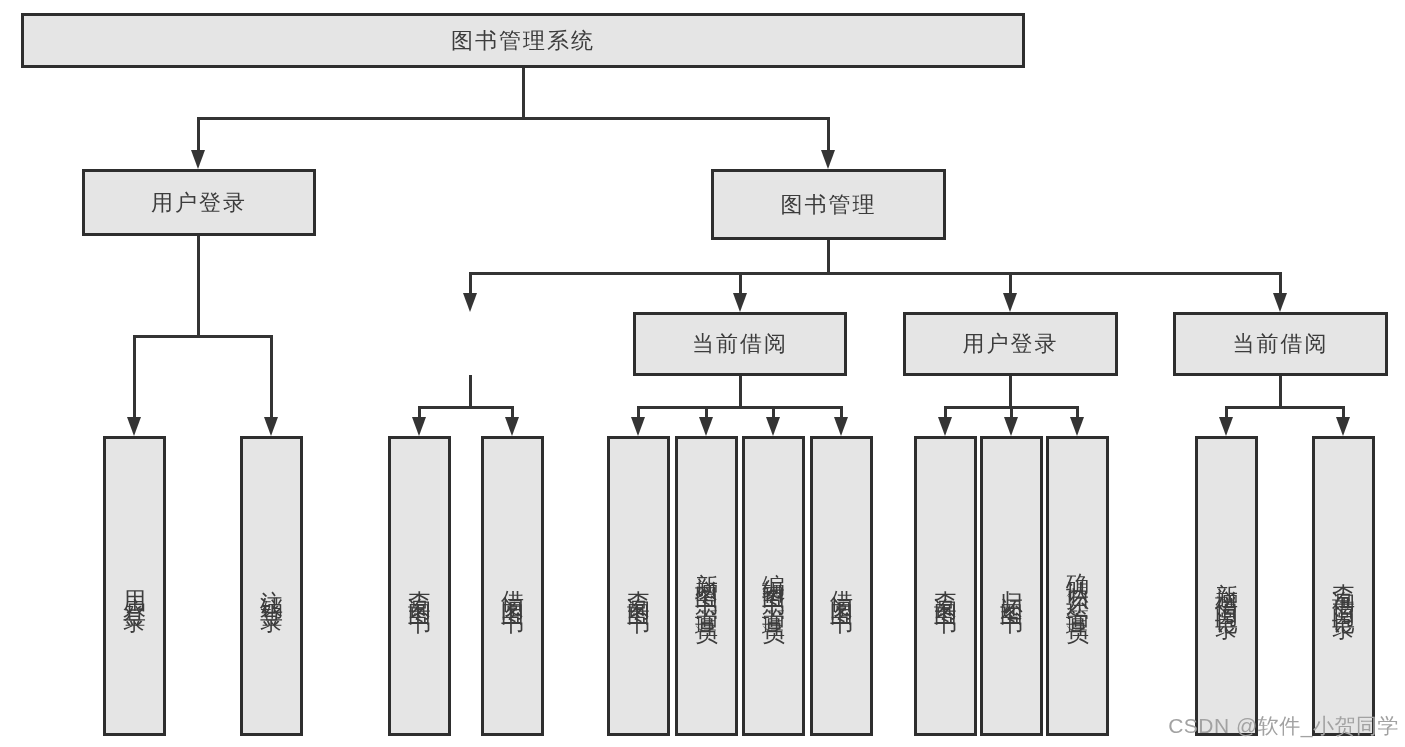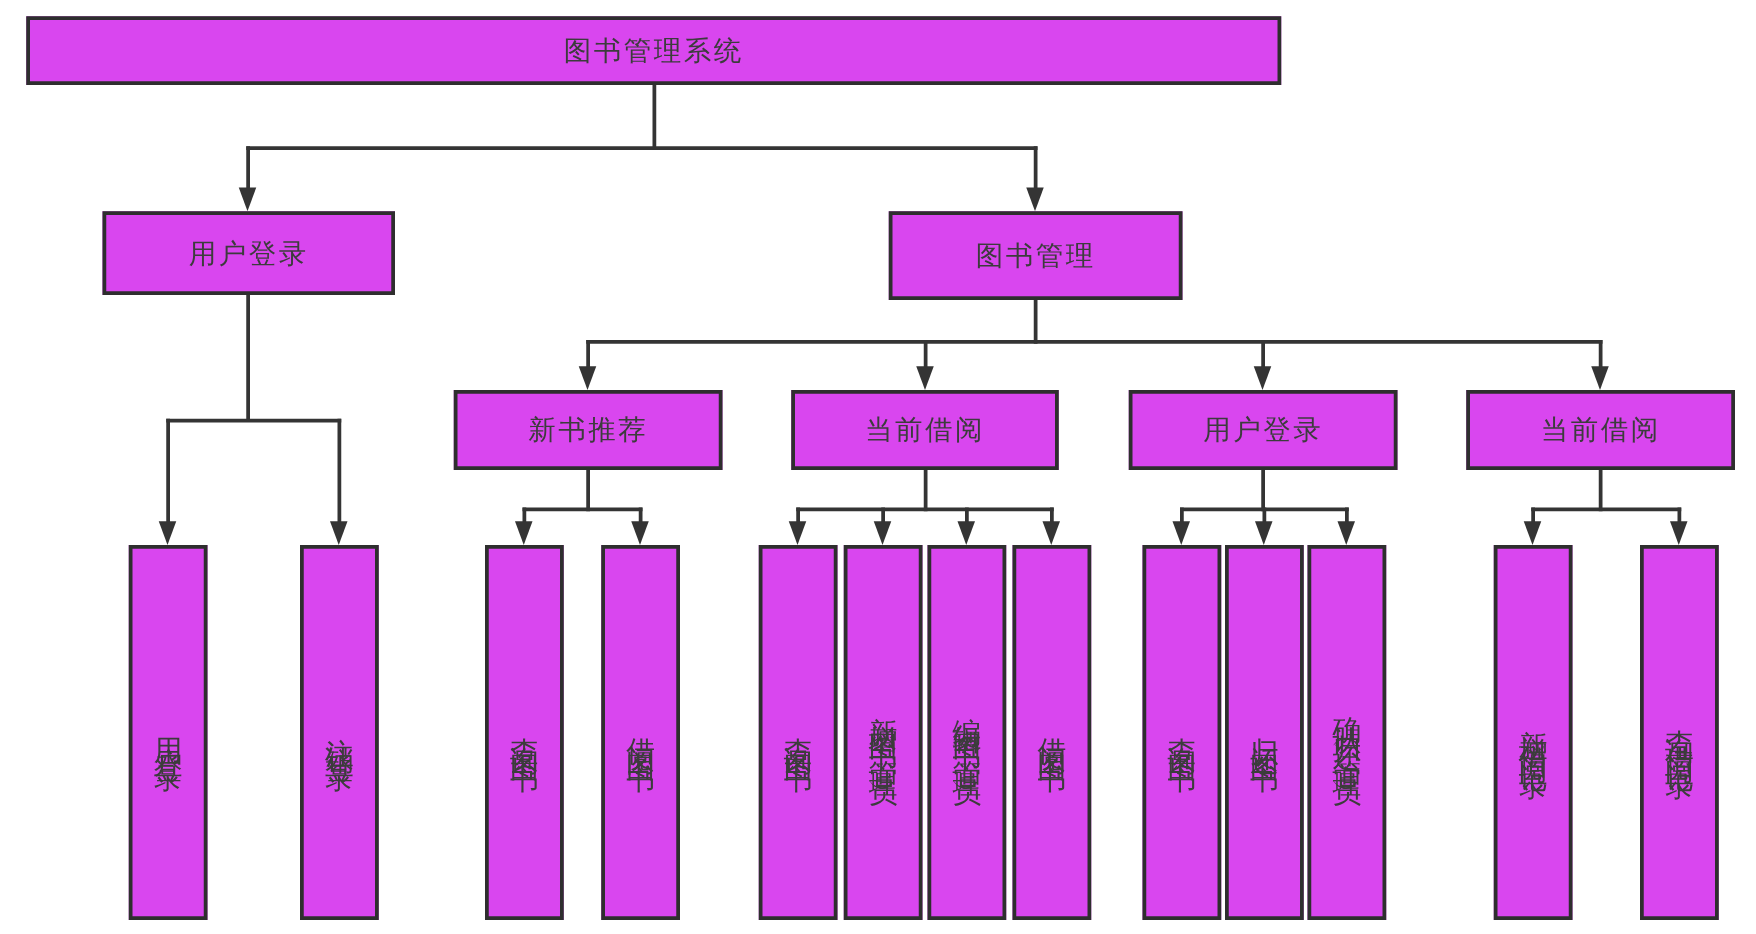--- a/index.html
+++ b/index.html
@@ -2,21 +2,21 @@
 <html><head>
 <meta charset="utf-8">
 <style>
   html,body{margin:0;padding:0;background:#ffffff;}
   .stage{
     position:relative;width:1405px;height:747px;background:#ffffff;
     font-family:"Liberation Sans", sans-serif;overflow:hidden;
   }
   
   .node{
-    position:absolute;box-sizing:border-box;background:#d946ef;
+    position:absolute;box-sizing:border-box;background:#e5e5e5;
     border:3px solid #2e2e2e;color:#3c3c3c;
     display:flex;align-items:center;justify-content:center;
     font-size:22px;letter-spacing:2px;white-space:nowrap;
   }
   .node.v{
     writing-mode:vertical-rl;text-orientation:mixed;
     font-size:23px;letter-spacing:7px;line-height:1;
   }
   
   .hline,.vline{position:absolute;background:#343434;}
@@ -89,21 +89,20 @@
   <div class="vline" style="left:1279px;top:375px;height:34px"></div>
   <div class="hline" style="left:1225px;top:406px;width:120px"></div>
   <div class="arrow" style="left:1226.5px;top:406px;height:30px"></div>
   <div class="arrow" style="left:1343.5px;top:406px;height:30px"></div>
 
   <div class="node" id="n-root">图书管理系统</div>
 
   <div class="node" id="n-login">用户登录</div>
   <div class="node" id="n-mgmt">图书管理</div>
 
-  <div class="node" id="n-rec">新书推荐</div>
   <div class="node" id="n-bor">当前借阅</div>
   <div class="node" id="n-cur">用户登录</div>
   <div class="node" id="n-hist">当前借阅</div>
 
   <div class="node v leaf" id="l-a1">用户登录</div>
   <div class="node v leaf" id="l-a2">注销登录</div>
 
   <div class="node v leaf" id="l-b1">查询图书</div>
   <div class="node v leaf" id="l-b2">借阅图书</div>
 
@@ -112,14 +111,15 @@
   <div class="node v leaf" id="l-c3">编辑图书（管理员）</div>
   <div class="node v leaf" id="l-c4">借阅图书</div>
 
   <div class="node v leaf" id="l-d1">查询图书</div>
   <div class="node v leaf" id="l-d2">归还图书</div>
   <div class="node v leaf" id="l-d3">确认归还（管理员）</div>
 
   <div class="node v leaf" id="l-e1">新增借阅记录</div>
   <div class="node v leaf" id="l-e2">查询借阅记录</div>
 
+  <div class="watermark">CSDN @软件_小贺同学</div>
 
 </div>
 
 </body></html>

